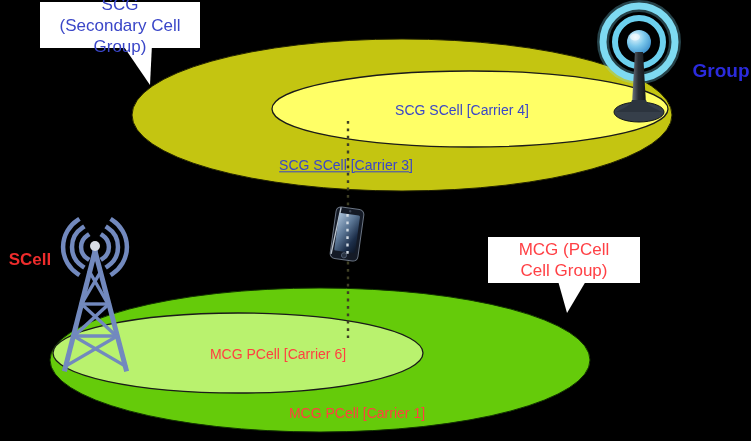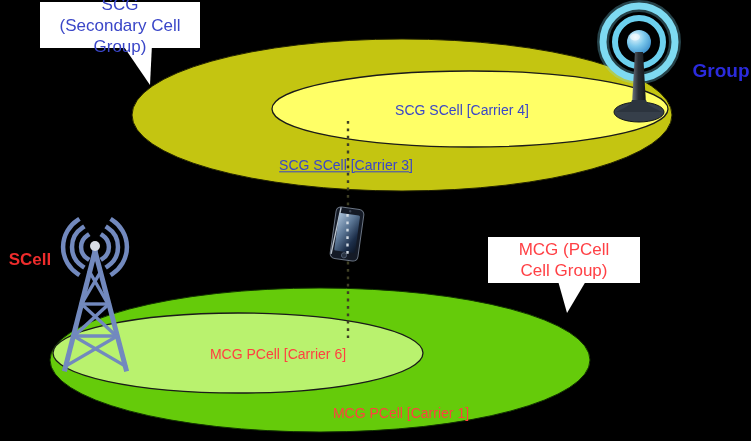--- a/index.html
+++ b/index.html
@@ -107,18 +107,18 @@
   <div class="callout callout-scg">
     <span>SCG (Secondary Cell Group)</span>
   </div>
   <div class="callout callout-mcg">
     <span>MCG (PCell Cell Group)</span>
   </div>
 
   <div class="lbl blue" style="left:462px;top:111px;">SCG SCell [Carrier 4]</div>
   <div class="lbl blue" style="left:346px;top:166px;text-decoration:underline;">SCG SCell [Carrier 3]</div>
   <div class="lbl red" style="left:278px;top:355px;">MCG PCell [Carrier 6]</div>
-  <div class="lbl red" style="left:357px;top:414px;margin-left:44px;">MCG PCell [Carrier 1]</div>
+  <div class="lbl red" style="left:357px;top:414px;">MCG PCell [Carrier 1]</div>
 
   <div class="node-lbl sgnb-lbl" style="left:721px;top:71px;">Group</div>
   <div class="node-lbl mgnb-lbl" style="left:30px;top:260px;">SCell</div>
 
 </div>
 
 </body></html>

